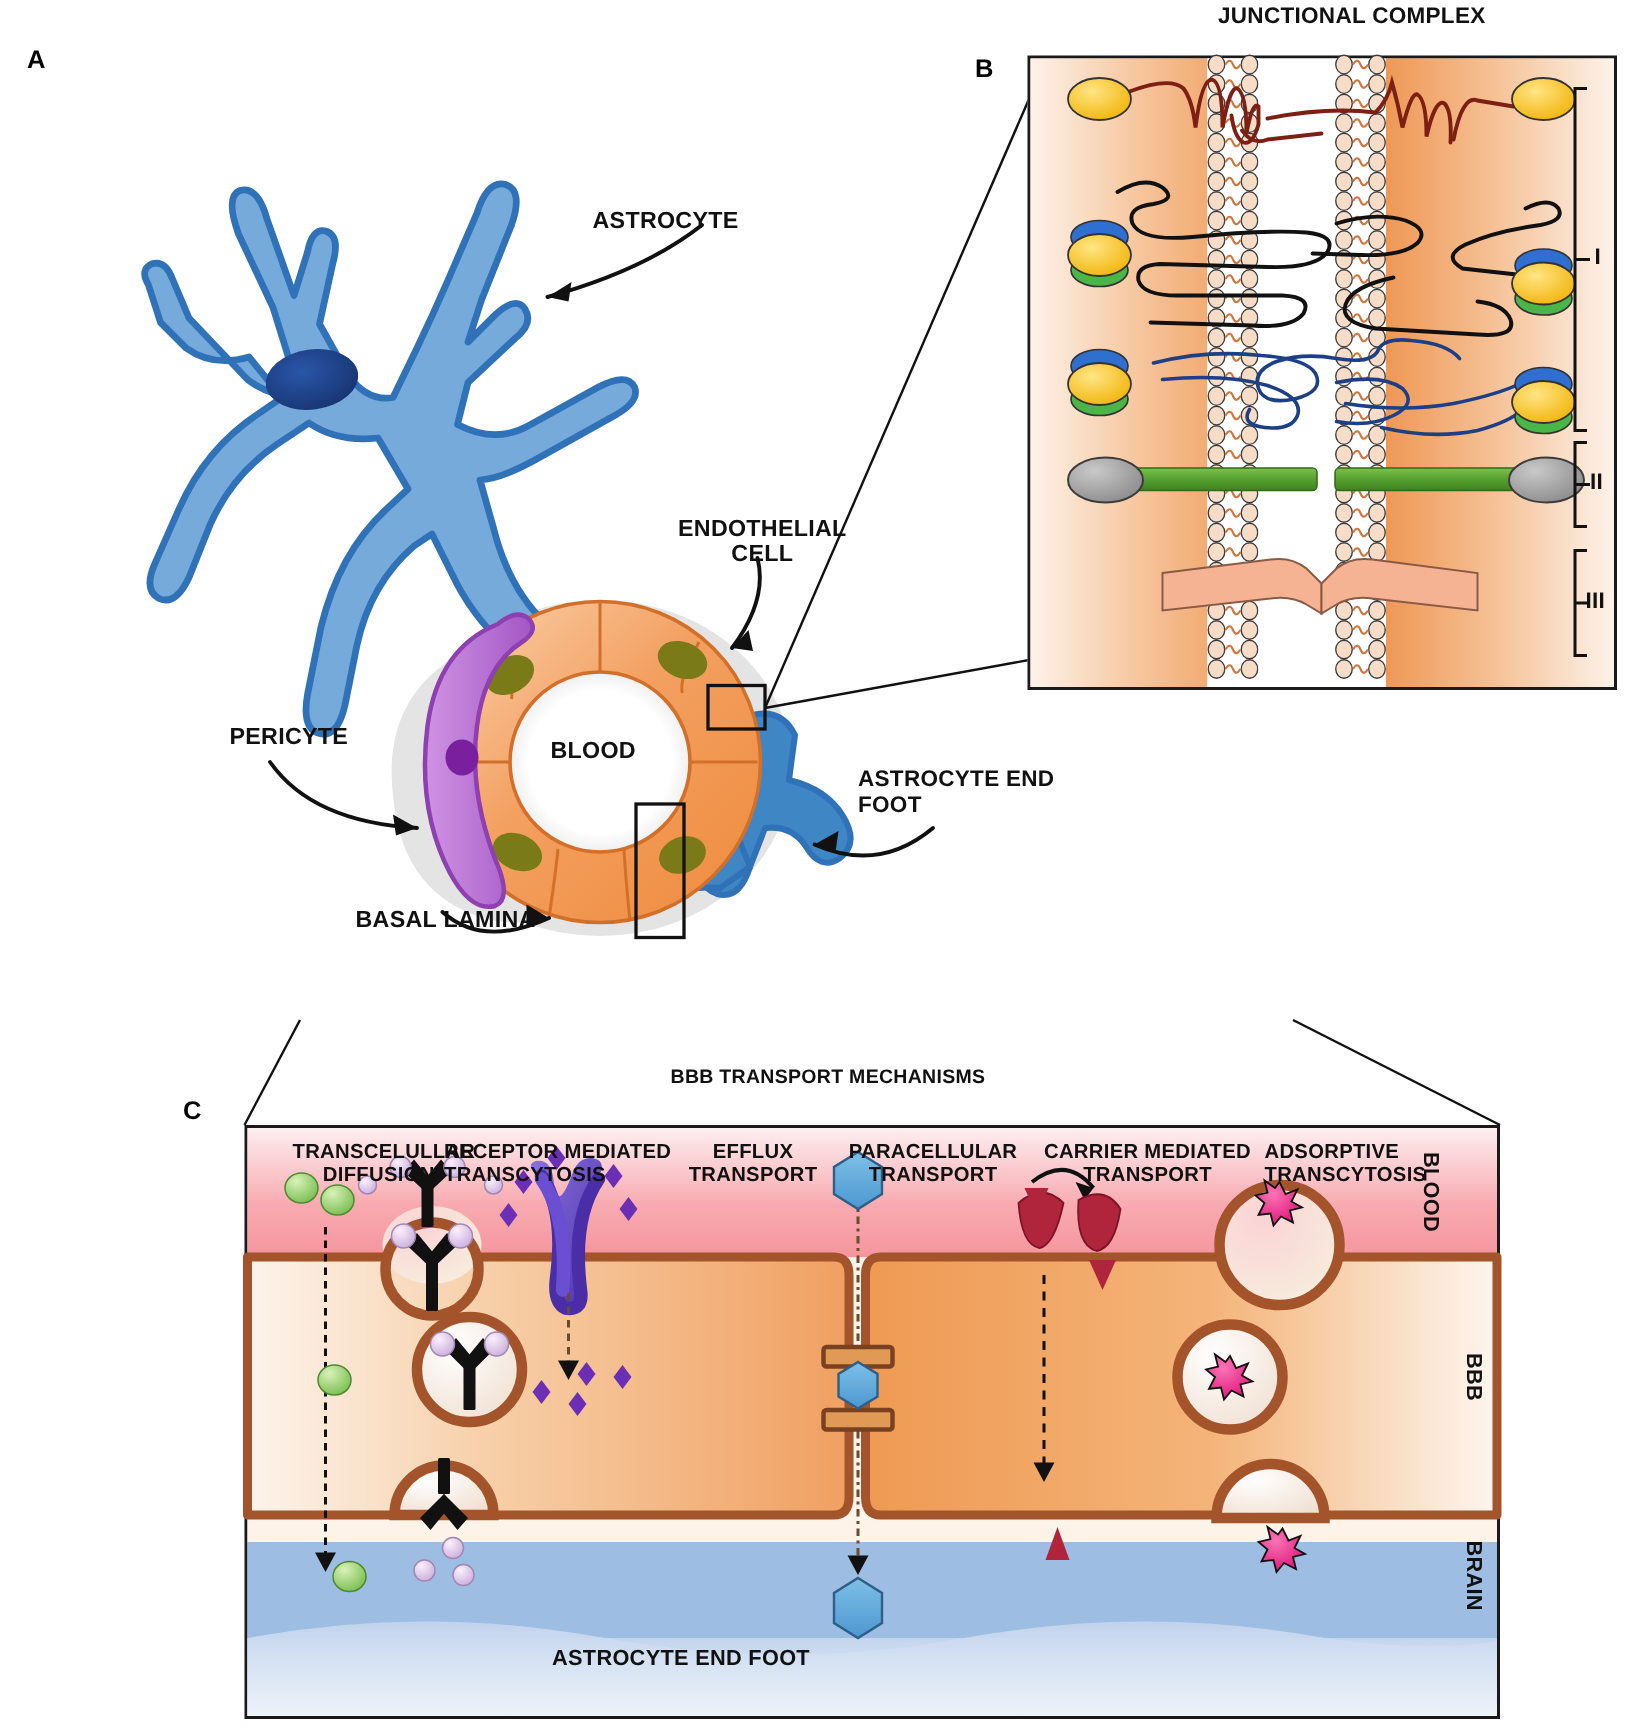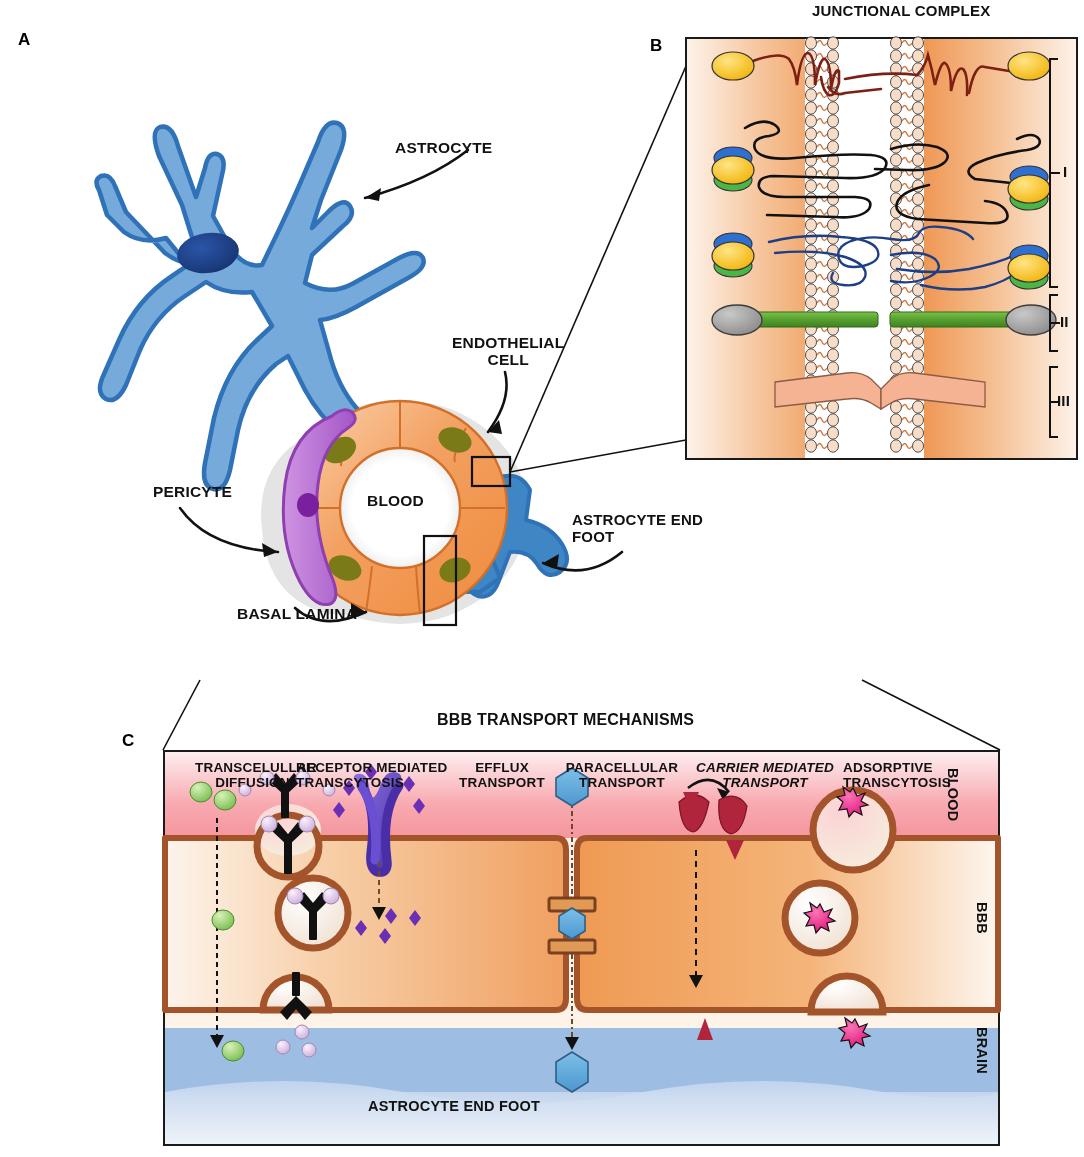--- a/index.html
+++ b/index.html
@@ -111,21 +111,21 @@
   <g fill="#111">
     <path d="M365 198 l16 -10 l-2 13 z"></path>
     <path d="M488 432 l11 -12 l3 14 z"></path>
     <path d="M278 552 l-16 -9 l2 14 z"></path>
     <path d="M366 612 l-15 -9 l0 14 z"></path>
     <path d="M543 563 l16 -9 l-2 14 z"></path>
   </g>
 </svg>
 
 <div class="lbl" style="left:395px;top:139px;font-size:15.5px;">ASTROCYTE</div>
-<div class="lbl" style="left:452px;top:334px;font-size:15.5px;text-align:center;">ENDOTHELIAL
+<div class="lbl" style="left:452px;top:344px;font-size:15.5px;text-align:center;">ENDOTHELIAL
 CELL</div>
 <div class="lbl" style="left:153px;top:483px;font-size:15.5px;">PERICYTE</div>
 <div class="lbl" style="left:237px;top:605px;font-size:15.5px;">BASAL LAMINA</div>
 <div class="lbl" style="left:572px;top:512px;font-size:15px;">ASTROCYTE END
 FOOT</div>
 <div class="lbl" style="left:367px;top:492px;font-size:15.5px;">BLOOD</div>
 
 <div class="lbl" style="left:812px;top:3px;font-size:15px;">JUNCTIONAL COMPLEX</div>
 <div class="panel-letter" style="left:650px;top:36px;">B</div>
 
@@ -449,21 +449,21 @@
       <path d="M365 286 L375 286"></path>
     <path d="M373 330 L365 330 L365 400 L373 400"></path>
       <path d="M365 365 L375 365"></path>
   </g>
 </svg>
 
 <div class="lbl" style="left:1063px;top:164px;font-size:15px;">I</div>
 <div class="lbl" style="left:1060px;top:314px;font-size:15px;">II</div>
 <div class="lbl" style="left:1057px;top:393px;font-size:15px;">III</div>
 
-<div class="lbl" style="left:437px;top:711px;font-size:16px;">BBB TRANSPORT MECHANISMS</div>
+<div class="lbl" style="left:447px;top:711px;font-size:13px;">BBB TRANSPORT MECHANISMS</div>
 <div class="panel-letter" style="left:122px;top:731px;">C</div>
 
 <svg class="absvg" width="1084" height="80" viewBox="0 0 1084 80" style="left:0;top:680px;">
   <path d="M200 0 L163 70" stroke="#111" stroke-width="1.6" fill="none"></path>
   <path d="M862 0 L1000 70" stroke="#111" stroke-width="1.6" fill="none"></path>
 </svg>
 
 <div class="box" style="left:163px;top:750px;width:837px;height:396px;"></div>
 
 <svg class="absvg" width="837" height="396" viewBox="0 0 837 396" style="left:163px;top:750px;">
@@ -650,21 +650,21 @@
 </svg>
 
 <div class="lbl" style="left:172px;top:760px;font-size:13.5px;width:115px;text-align:center;margin-left:23px;">TRANSCELULLAR
 DIFFUSION</div>
 <div class="lbl" style="left:296px;top:760px;font-size:13.5px;width:155px;">RECEPTOR MEDIATED
 TRANSCYTOSIS</div>
 <div class="lbl" style="left:452px;top:760px;font-size:13.5px;width:100px;text-align:center;">EFFLUX
 TRANSPORT</div>
 <div class="lbl" style="left:538px;top:760px;font-size:13.5px;width:124px;text-align:center;margin-left:22px;">PARACELLULAR
 TRANSPORT</div>
-<div class="lbl" style="left:690px;top:760px;font-size:13.5px;width:150px;text-align:center;font-style:italic;">CARRIER MEDIATED
+<div class="lbl" style="left:690px;top:760px;font-size:13.5px;width:150px;text-align:center;">CARRIER MEDIATED
 TRANSPORT</div>
 <div class="lbl" style="left:843px;top:760px;font-size:13.5px;width:125px;text-align:left;">ADSORPTIVE
 TRANSCYTOSIS</div>
 
 <div class="lbl" style="left:961px;top:768px;font-size:14.5px;transform:rotate(90deg);transform-origin:left top;">BLOOD</div>
 <div class="lbl" style="left:990px;top:902px;font-size:14.5px;transform:rotate(90deg);transform-origin:left top;">BBB</div>
 <div class="lbl" style="left:990px;top:1027px;font-size:14.5px;transform:rotate(90deg);transform-origin:left top;">BRAIN</div>
 
 <div class="lbl" style="left:368px;top:1098px;font-size:14.5px;">ASTROCYTE END FOOT</div>
 

